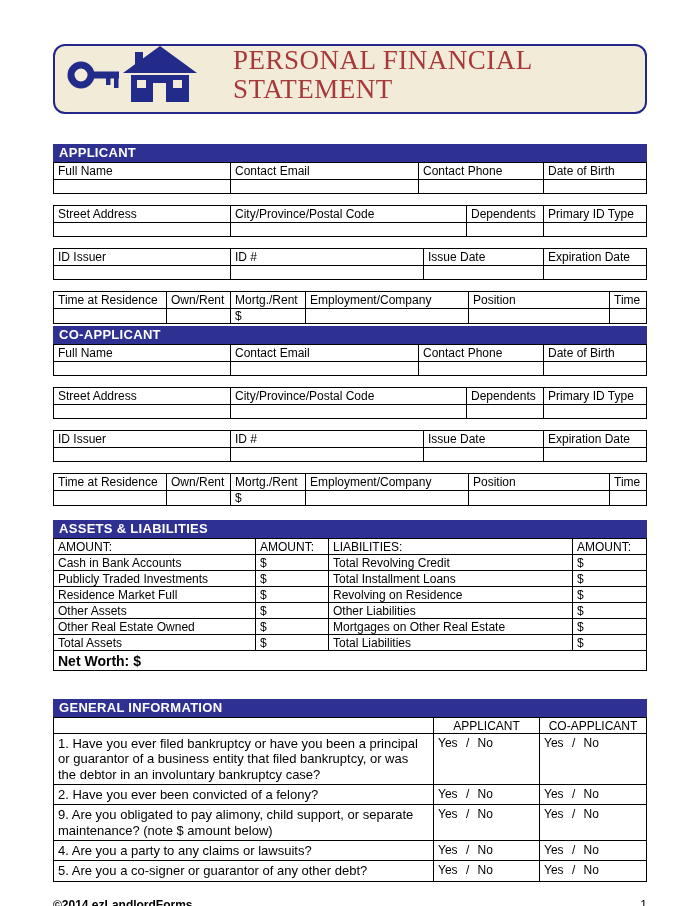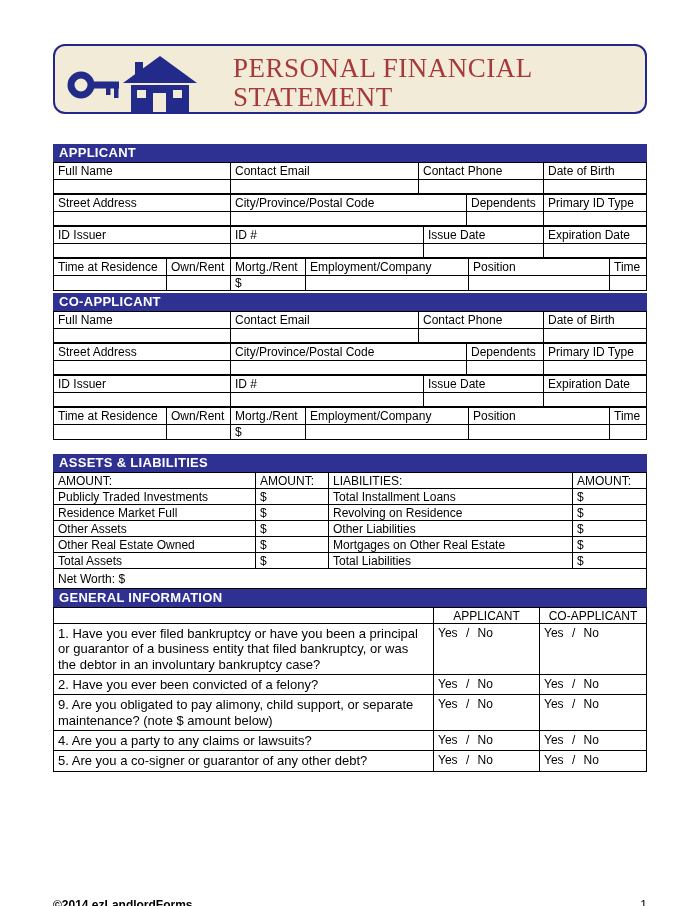--- a/index.html
+++ b/index.html
@@ -8,21 +8,21 @@
     font-family:"Liberation Sans", sans-serif;overflow:hidden;
   }
   .page{position:relative;width:700px;height:906px;background:#fff}
   .content{margin:0 53px}
 
   
   .banner{
     box-sizing:border-box;margin:44px 53px 0;height:70px;
     background:var(--banner-bg,#F1EBD8);
     border:2px solid var(--banner-border,#23278A);
-    border-radius:12px;display:flex;align-items:flex-end;padding:0 12px;
+    border-radius:12px;display:flex;align-items:flex-start;padding:0 12px;
   }
   .logo{display:flex;align-items:center}
   .logo svg{display:block}
   .logo .ink{fill:var(--logo-blue,#232B8A)}
   .logo .cut{fill:var(--banner-bg,#F1EBD8)}
   .logo .ring{fill:none;stroke:var(--logo-blue,#232B8A);stroke-width:7}
   .title{
     margin-left:36px;font-family:"Liberation Serif", serif;
     font-size:27px;line-height:1.08;color:var(--title-red,#A63939);
     letter-spacing:.5px;
@@ -31,40 +31,40 @@
   
   .toprow{margin:28px 53px 0;display:flex;font-weight:bold;font-size:15px;height:18px}
   .toprow .lp{width:322px;display:flex}
   .toprow .ll{flex:1;display:flex}
   .blank{flex:1;min-height:16px}
 
   
   .mt-app{margin-top:30px}
   .mt-co{margin-top:2px}
   .mt-assets{margin-top:14px}
-  .mt-gi{margin-top:0}
+  .mt-gi{margin-top:28px}
 
   .section-bar{
     background:var(--hdr,#2E3192);color:#fff;font-weight:bold;
     font-size:13px;line-height:18px;height:18px;padding-left:6px;
     letter-spacing:.3px;
   }
 
-  table.ftable{width:100%;border-collapse:collapse;table-layout:fixed;margin-top:0}
+  table.ftable{width:100%;border-collapse:collapse;table-layout:fixed;margin-top:11px}
   table.ftable.first{margin-top:0}
   .ftable td{
     border:1px solid #000;font-size:12px;padding:0 4px;
     vertical-align:middle;overflow:hidden;white-space:nowrap;
   }
   tr.lbl td{height:16px}
   tr.inp td{height:13px}
 
   
   .assets tr.ar td{height:15px}
-  .assets tr.nw td{font-weight:normal;font-size:12px;height:19px}
+  .assets tr.nw td{font-weight:bold;font-size:14px;height:19px}
 
   
   .gi td{white-space:normal}
   .gi td.q{font-size:13px;line-height:1.18;padding:2px 4px}
   .gi td.qh{height:15px;text-align:center}
   .gi td.yn{text-align:left;vertical-align:top;padding-top:2px;word-spacing:5px}
 
   
   col.w64{width:64px}  col.w73{width:73px}  col.w75{width:75px}
   col.w77{width:77px}  col.w106{width:106px} col.w113{width:113px}
@@ -322,20 +322,26 @@
           <col>
         </colgroup>
       <tbody>
         <tr class="ar">
           <td>AMOUNT:</td>
           <td>AMOUNT:</td>
           <td>LIABILITIES:</td>
           <td>AMOUNT:</td>
         </tr>
         <tr class="ar">
+          <td>Cash in Bank Accounts</td>
+          <td>$</td>
+          <td>Total Revolving Credit</td>
+          <td>$</td>
+        </tr>
+        <tr class="ar">
           <td>Publicly Traded Investments</td>
           <td>$</td>
           <td>Total Installment Loans</td>
           <td>$</td>
         </tr>
         <tr class="ar">
           <td>Residence Market Full</td>
           <td>$</td>
           <td>Revolving on Residence</td>
           <td>$</td>

